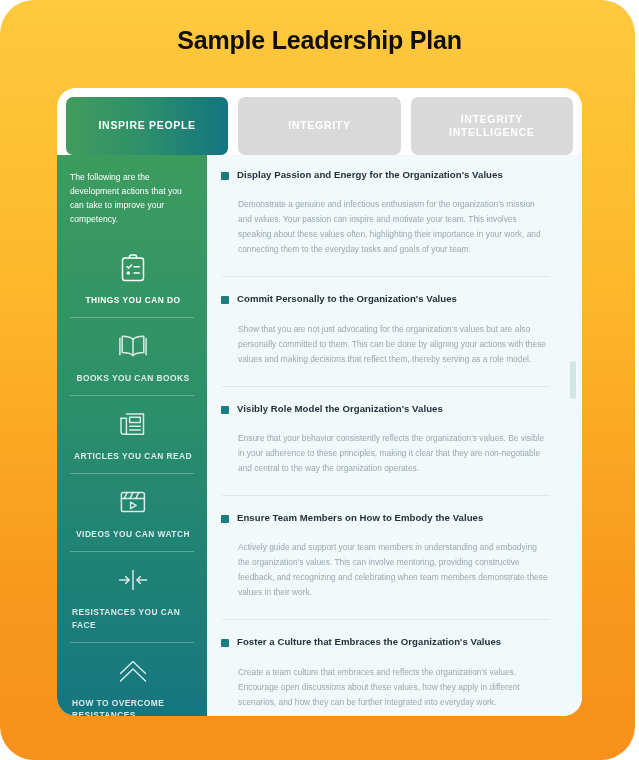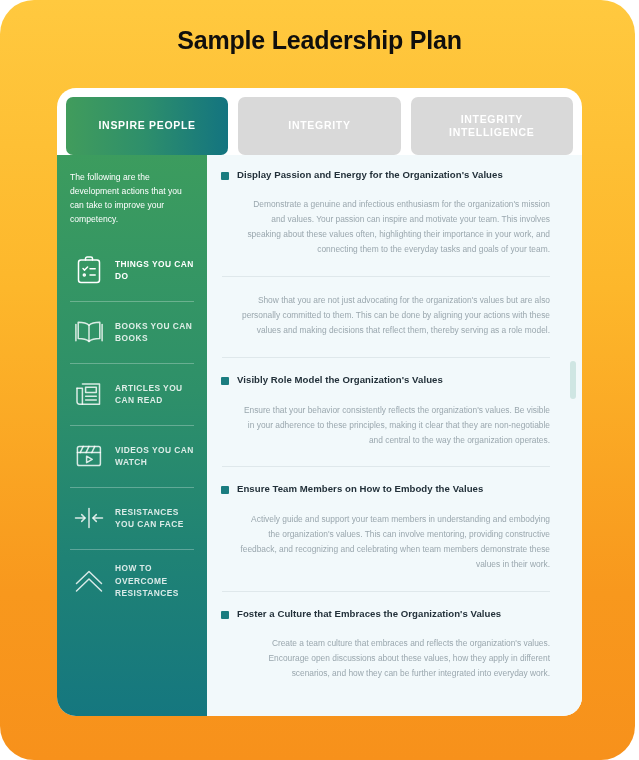--- a/index.html
+++ b/index.html
@@ -75,20 +75,21 @@
   .sidebar-intro {
     font-size:8.6px; line-height:1.62; color:#ffffff;
     margin-top:2px; margin-bottom:13px;
   }
   .side-item {
     display:flex; align-items:center; gap:9px;
     padding:11px 0 11px 2px;
     border-bottom:1px solid rgba(255,255,255,0.28);
     cursor:pointer;
     min-height:62px;
+    flex-direction:column;
   }
   .side-item:last-child { border-bottom:none; }
   .side-icon {
     flex:0 0 34px; width:34px; height:34px;
     display:flex; align-items:center; justify-content:center;
   }
   .side-icon svg { display:block; }
   .side-label {
     font-size:8.4px; font-weight:bold; letter-spacing:0.45px;
     line-height:1.45; color:rgba(255,255,255,0.84);
@@ -112,21 +113,21 @@
     flex:0 0 8px; width:8px; height:8px;
     background:#1B7D80; border-radius:1px;
     margin-top:3px;
   }
   .entry-title {
     font-size:9.6px; font-weight:bold; color:#23313A;
     line-height:1.3; letter-spacing:0.05px;
   }
   .entry-body {
     font-size:8.4px; line-height:1.78; color:#9AA7AE;
-    padding-left:17px; padding-right:4px;text-align:right;
+    padding-left:17px; padding-right:4px;
   }
   .entry-rule {
     height:1px; background:#DFE8EB;
     margin:17px 4px 16px 1px;
   }
 
   
   .scroll-track {
     position:absolute; right:6px; top:8px;
     width:6px; height:545px;
@@ -249,20 +250,24 @@
         <div class="entry">
           <div class="entry-head">
             <span class="bullet"></span>
             <span class="entry-title">Display Passion and Energy for the Organization's Values</span>
           </div>
           <div class="entry-body">Demonstrate a genuine and infectious enthusiasm for the organization's mission and values. Your passion can inspire and motivate your team. This involves speaking about these values often, highlighting their importance in your work, and connecting them to the everyday tasks and goals of your team.</div>
         </div>
         <div class="entry-rule"></div>
 
         <div class="entry">
+          <div class="entry-head">
+            <span class="bullet"></span>
+            <span class="entry-title">Commit Personally to the Organization's Values</span>
+          </div>
           <div class="entry-body">Show that you are not just advocating for the organization's values but are also personally committed to them. This can be done by aligning your actions with these values and making decisions that reflect them, thereby serving as a role model.</div>
         </div>
         <div class="entry-rule"></div>
 
         <div class="entry">
           <div class="entry-head">
             <span class="bullet"></span>
             <span class="entry-title">Visibly Role Model the Organization's Values</span>
           </div>
           <div class="entry-body">Ensure that your behavior consistently reflects the organization's values. Be visible in your adherence to these principles, making it clear that they are non-negotiable and central to the way the organization operates.</div>

